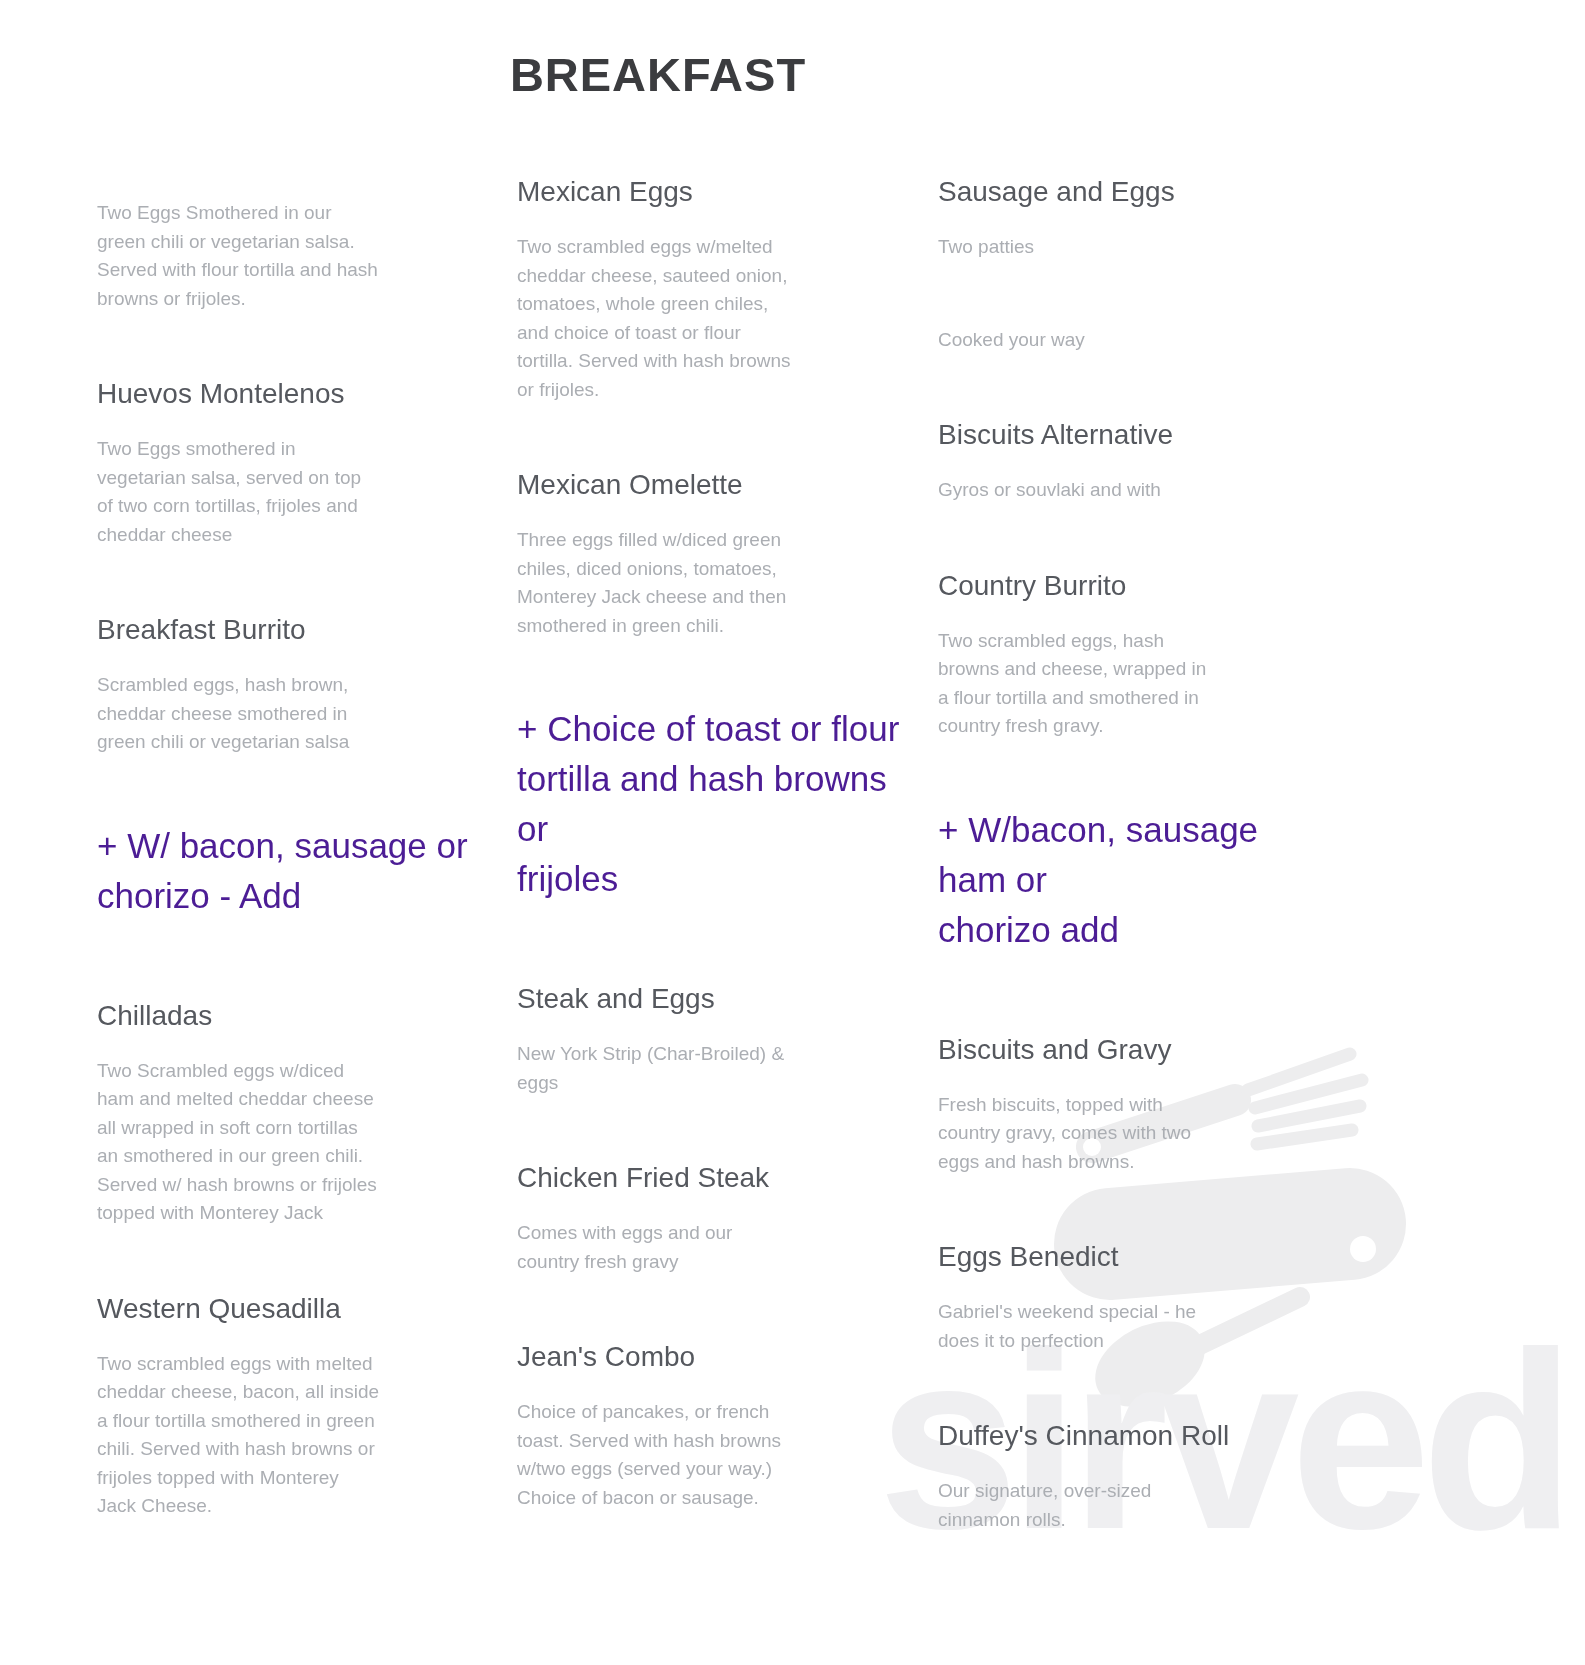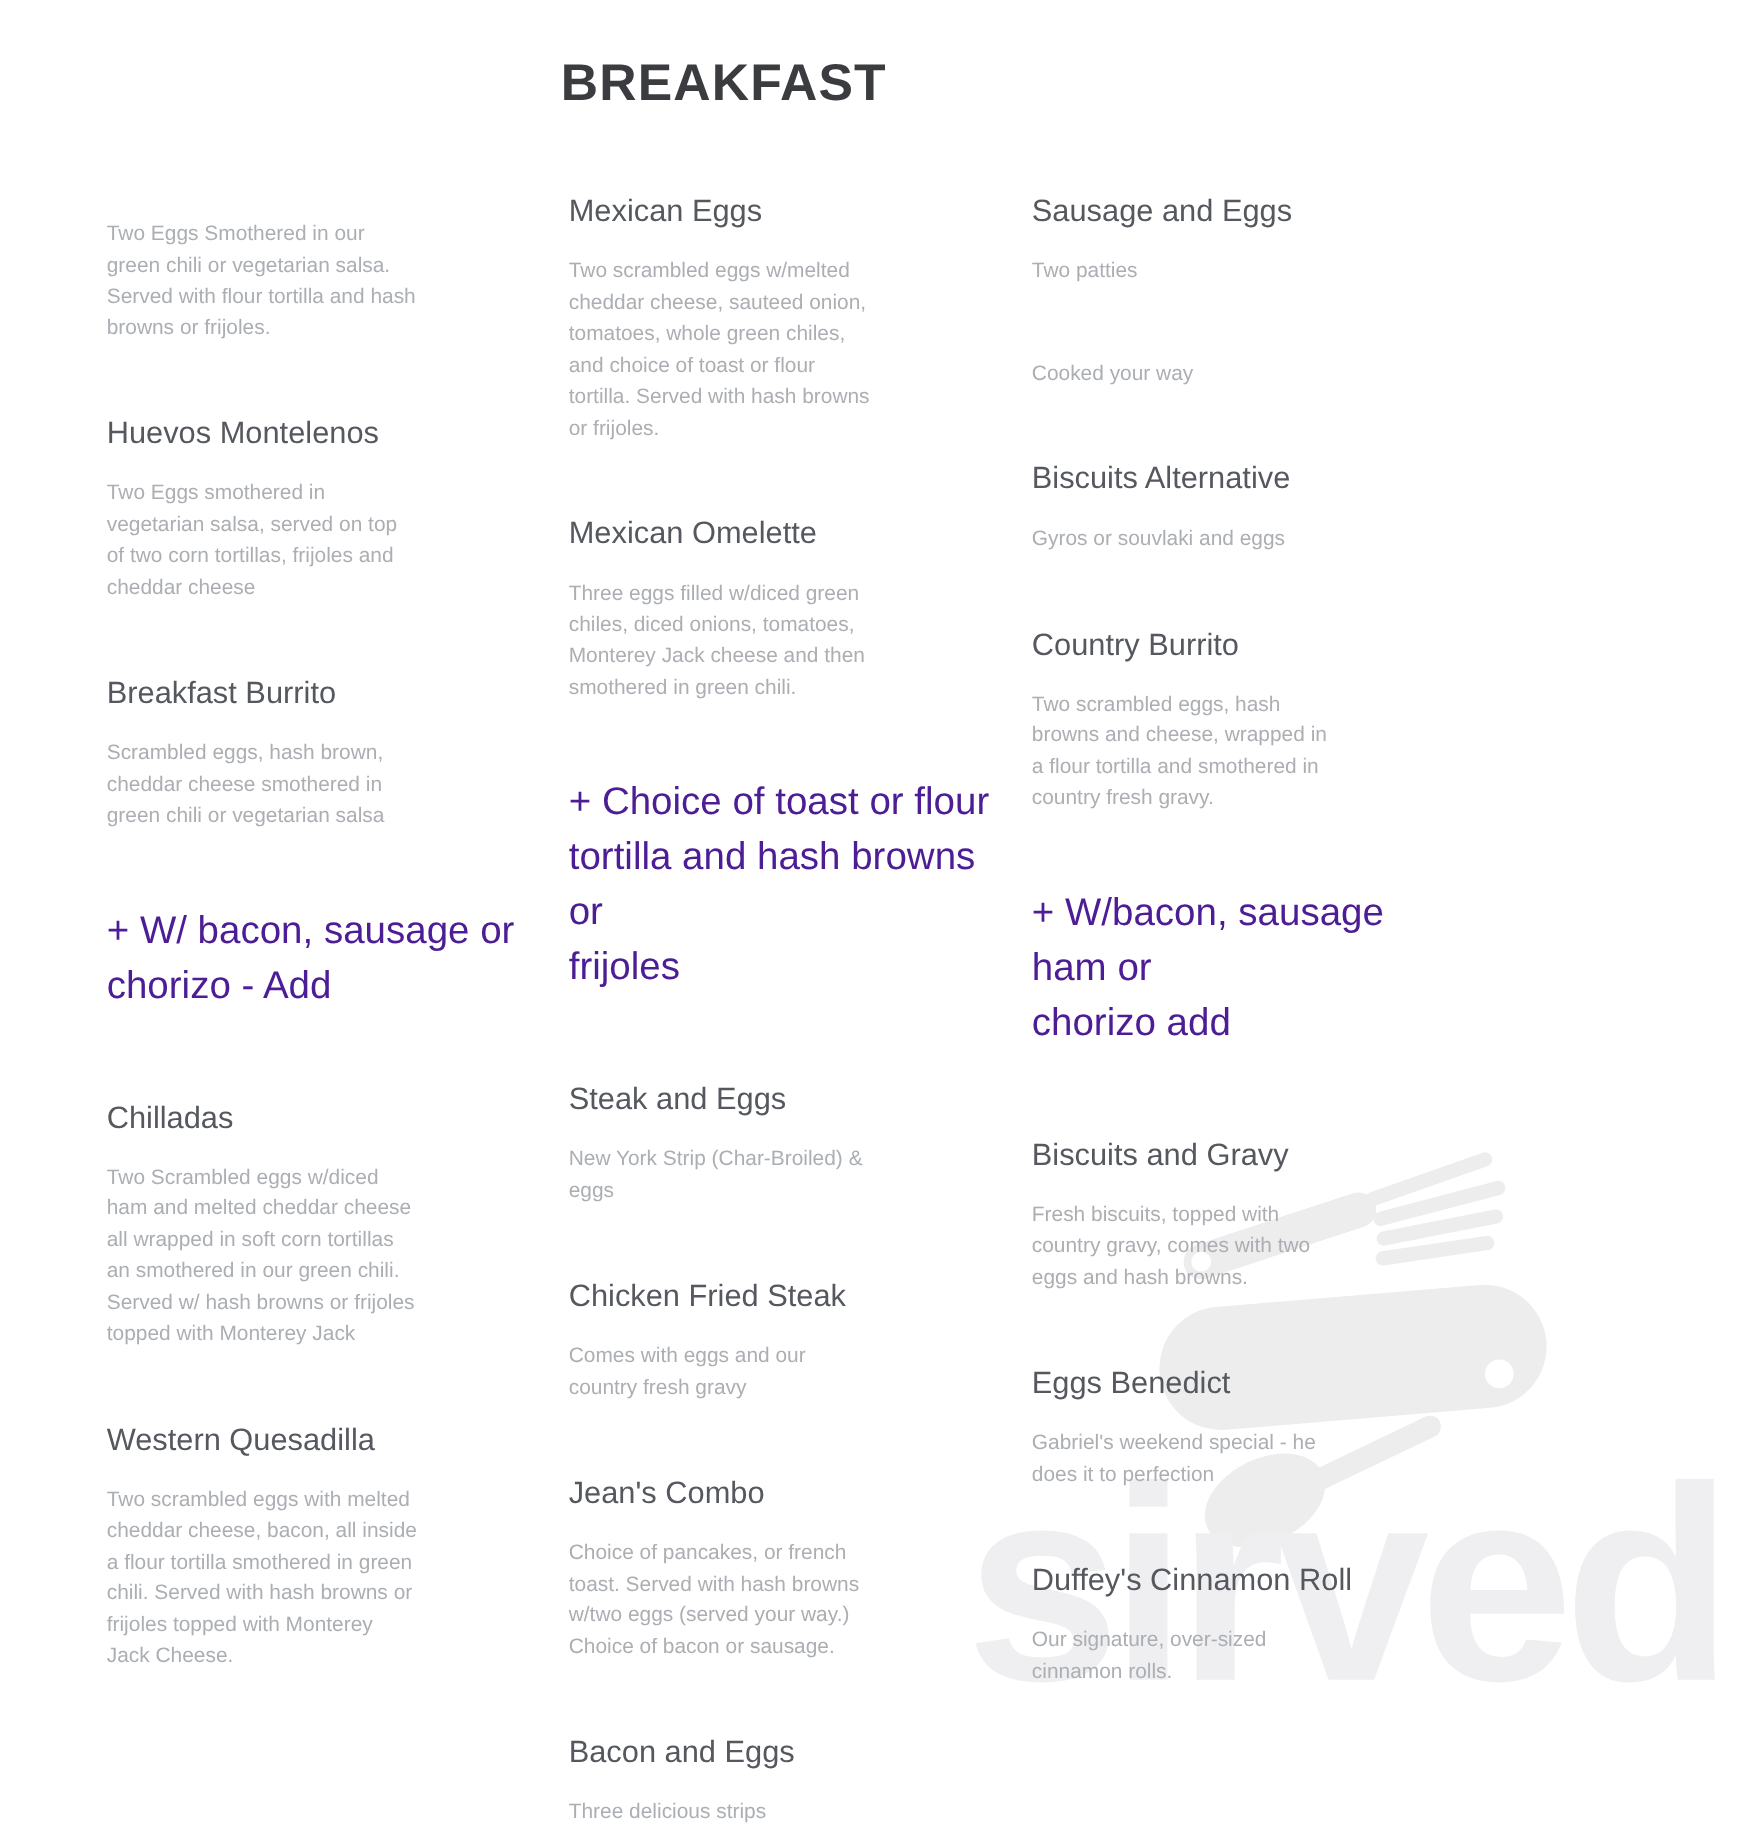--- a/index.html
+++ b/index.html
@@ -142,36 +142,32 @@
       <div class="item-desc">Comes with eggs and our
 country fresh gravy</div>
     </div>
     <div class="menu-item">
       <div class="item-title">Jean's Combo</div>
       <div class="item-desc">Choice of pancakes, or french
 toast. Served with hash browns
 w/two eggs (served your way.)
 Choice of bacon or sausage.</div>
     </div>
-    <div class="menu-item">
-      <div class="item-title">Bacon and Eggs</div>
-      <div class="item-desc">Three delicious strips</div>
-    </div>
   </div>
 <div class="menu-col menu-col--3">
     <div class="menu-item">
       <div class="item-title">Sausage and Eggs</div>
       <div class="item-desc">Two patties</div>
     </div>
     <div class="menu-item">
       <div class="item-desc">Cooked your way</div>
     </div>
     <div class="menu-item">
       <div class="item-title">Biscuits Alternative</div>
-      <div class="item-desc">Gyros or souvlaki and eggs</div>
+      <div class="item-desc">Gyros or souvlaki and with</div>
     </div>
     <div class="menu-item">
       <div class="item-title">Country Burrito</div>
       <div class="item-desc">Two scrambled eggs, hash
 browns and cheese, wrapped in
 a flour tortilla and smothered in
 country fresh gravy.</div>
     </div>
     <div class="menu-item menu-item--addon">
       <div class="addon-title">+ W/bacon, sausage ham or

